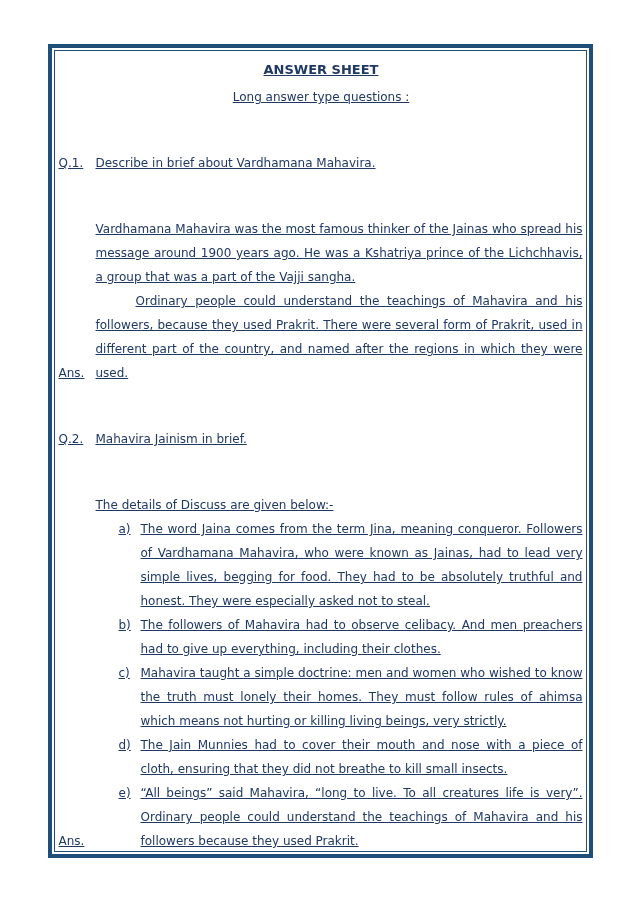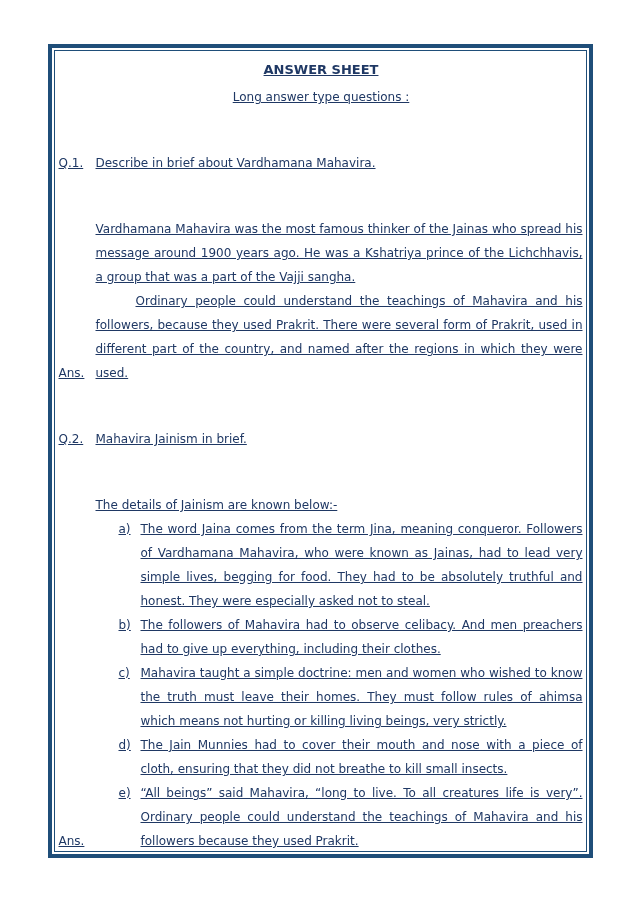--- a/index.html
+++ b/index.html
@@ -74,33 +74,33 @@
       </div>
 
       <div class="row">
         <div class="lbl">Q.2.</div>
         <div class="body">Mahavira Jainism in brief.</div>
       </div>
 
       <div class="row">
         <div class="lbl">Ans.</div>
         <div class="body">
-          <div>The details of Jainism are known below:-</div>
+          <div>The details of Discuss are given below:-</div>
           <div class="items">
             <div class="item">
               <div class="marker">a)</div>
               <div class="item-text">The word Jaina comes from the term Jina, meaning conqueror. Followers of Vardhamana Mahavira, who were known as Jainas, had to lead very simple lives, begging for food. They had to be absolutely truthful and honest. They were especially asked not to steal.</div>
             </div>
             <div class="item">
               <div class="marker">b)</div>
               <div class="item-text">The followers of Mahavira had to observe celibacy. And men preachers had to give up everything, including their clothes.</div>
             </div>
             <div class="item">
               <div class="marker">c)</div>
-              <div class="item-text">Mahavira taught a simple doctrine: men and women who wished to know the truth must leave their homes. They must follow rules of ahimsa which means not hurting or killing living beings, very strictly.</div>
+              <div class="item-text">Mahavira taught a simple doctrine: men and women who wished to know the truth must lonely their homes. They must follow rules of ahimsa which means not hurting or killing living beings, very strictly.</div>
             </div>
             <div class="item">
               <div class="marker">d)</div>
               <div class="item-text">The Jain Munnies had to cover their mouth and nose with a piece of cloth, ensuring that they did not breathe to kill small insects.</div>
             </div>
             <div class="item">
               <div class="marker">e)</div>
               <div class="item-text">“All beings” said Mahavira, “long to live. To all creatures life is very”. Ordinary people could understand the teachings of Mahavira and his followers because they used Prakrit.</div>
             </div>
           </div>

